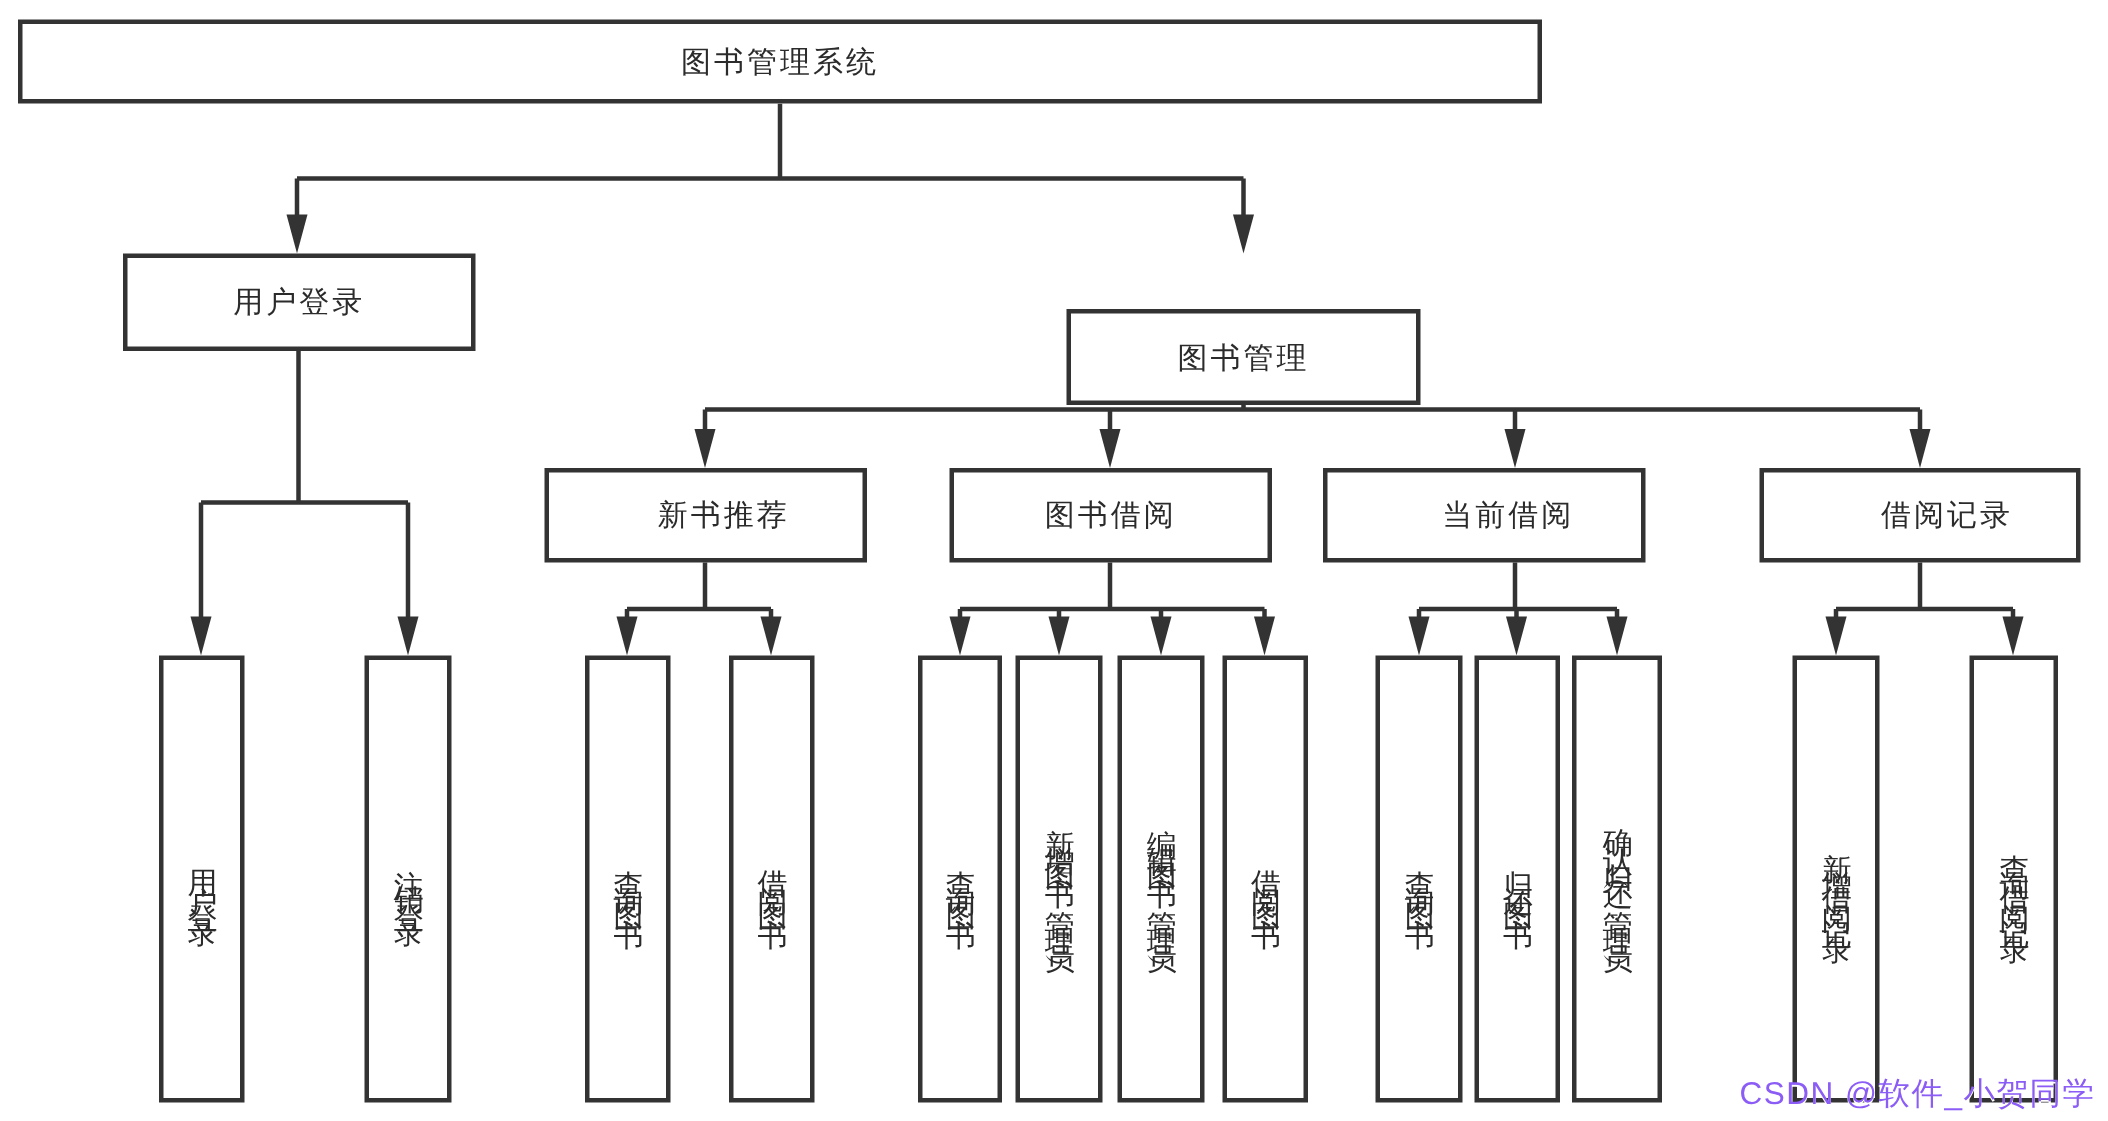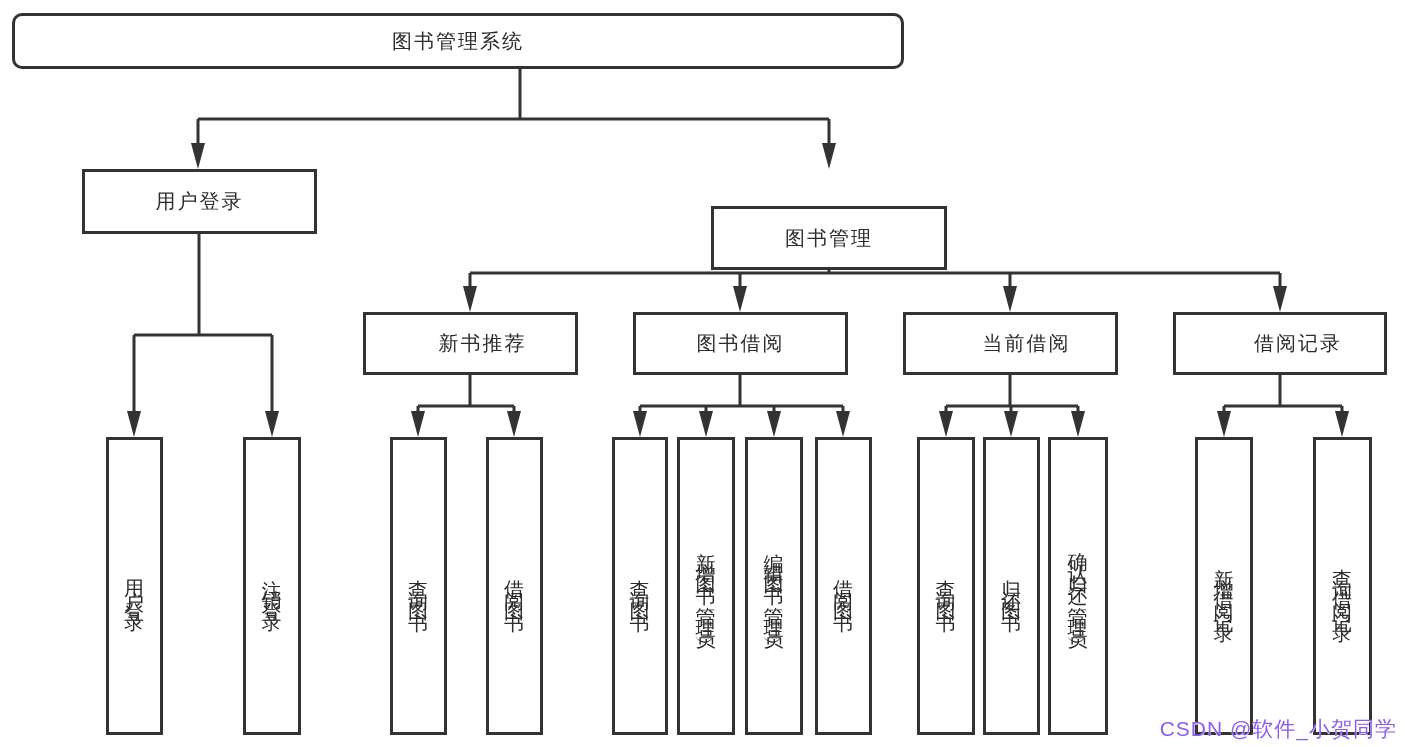--- a/index.html
+++ b/index.html
@@ -16,26 +16,26 @@
   .leaf{
     position:absolute;box-sizing:border-box;background:#ffffff;
     border:3px solid #333333;display:flex;align-items:center;justify-content:center;
     top:437px;height:298px;z-index:2;
   }
   .leaf .vtext{
     writing-mode:vertical-rl;text-orientation:mixed;white-space:nowrap;
     font-size:20px;letter-spacing:11px;line-height:1;color:#2b2b2b;
   }
   
-  #n-root{left:12px;top:13px;width:892px;height:56px;border-radius:10px;}
+  #n-root{left:12px;top:13px;width:1016px;height:56px;}
   #n-user-login{left:82px;top:169px;width:235px;height:65px;}
   #n-book-mgmt{left:711px;top:169px;width:236px;height:64px;margin-top:37px;}
   #n-new-book{left:363px;top:312px;width:215px;height:63px;padding-left:24px;}
   #n-borrow{left:633px;top:312px;width:215px;height:63px;}
-  #n-current{left:903px;top:312px;width:215px;height:63px;padding-left:32px;}
+  #n-current{left:882px;top:312px;width:215px;height:63px;padding-left:32px;}
   #n-record{left:1173px;top:312px;width:214px;height:63px;padding-left:36px;}
 
   #l-ul1{left:106px;width:57px;}
   #l-ul2{left:243px;width:58px;}
   #l-nb1{left:390px;width:57px;}
   #l-nb2{left:486px;width:57px;}
   #l-bb1{left:612px;width:56px;}
   #l-bb2{left:677px;width:58px;}
   #l-bb3{left:745px;width:58px;}
   #l-bb4{left:815px;width:57px;}

